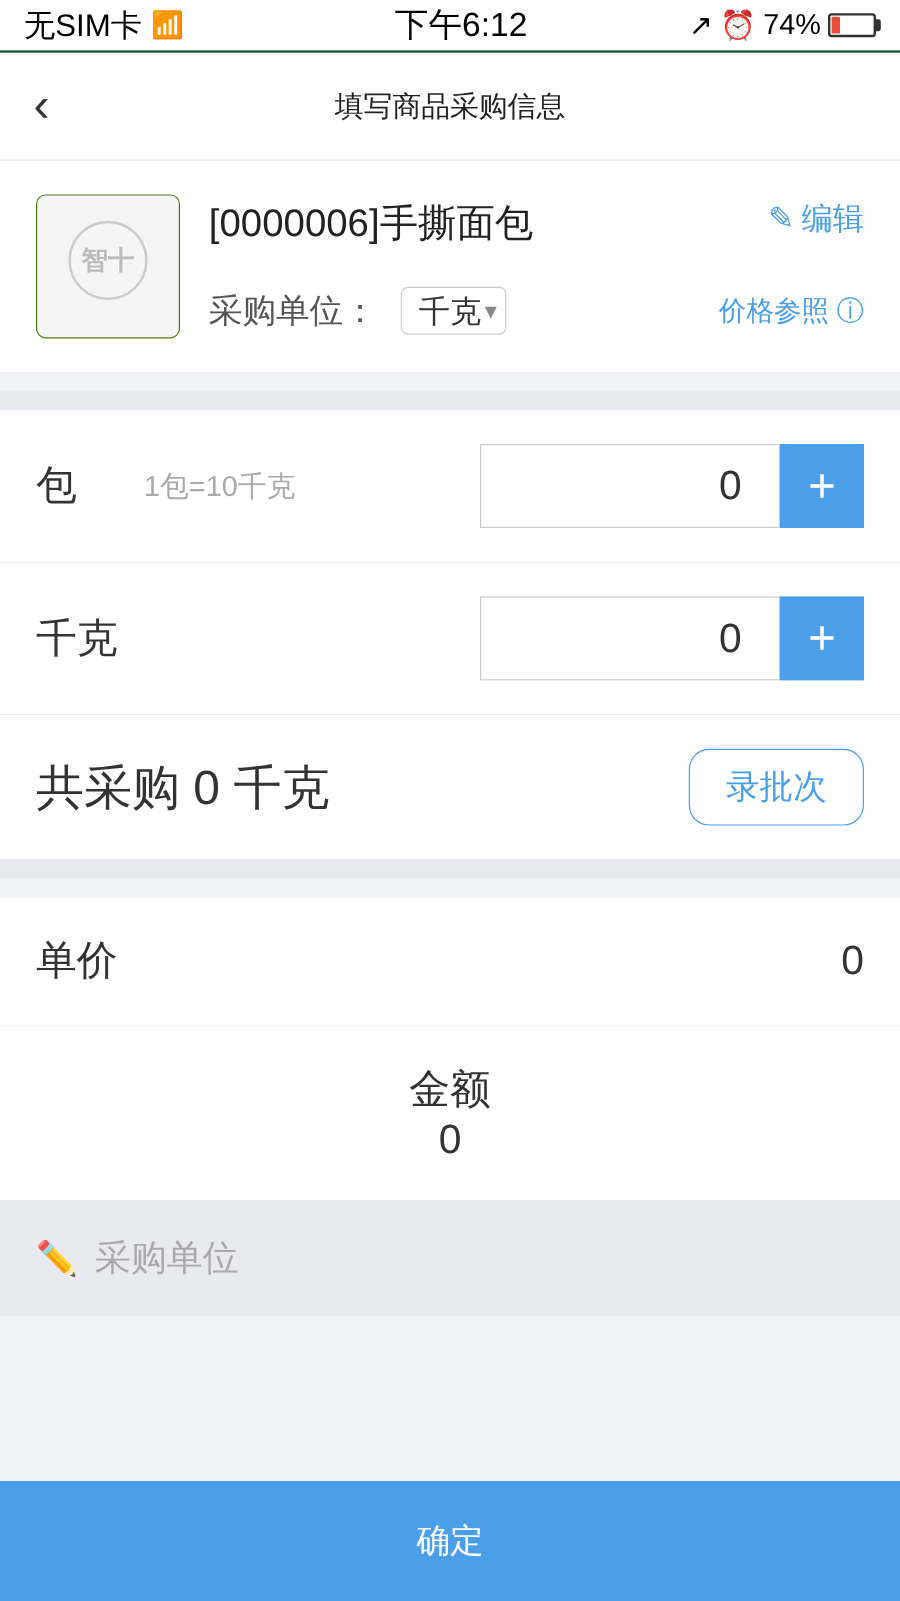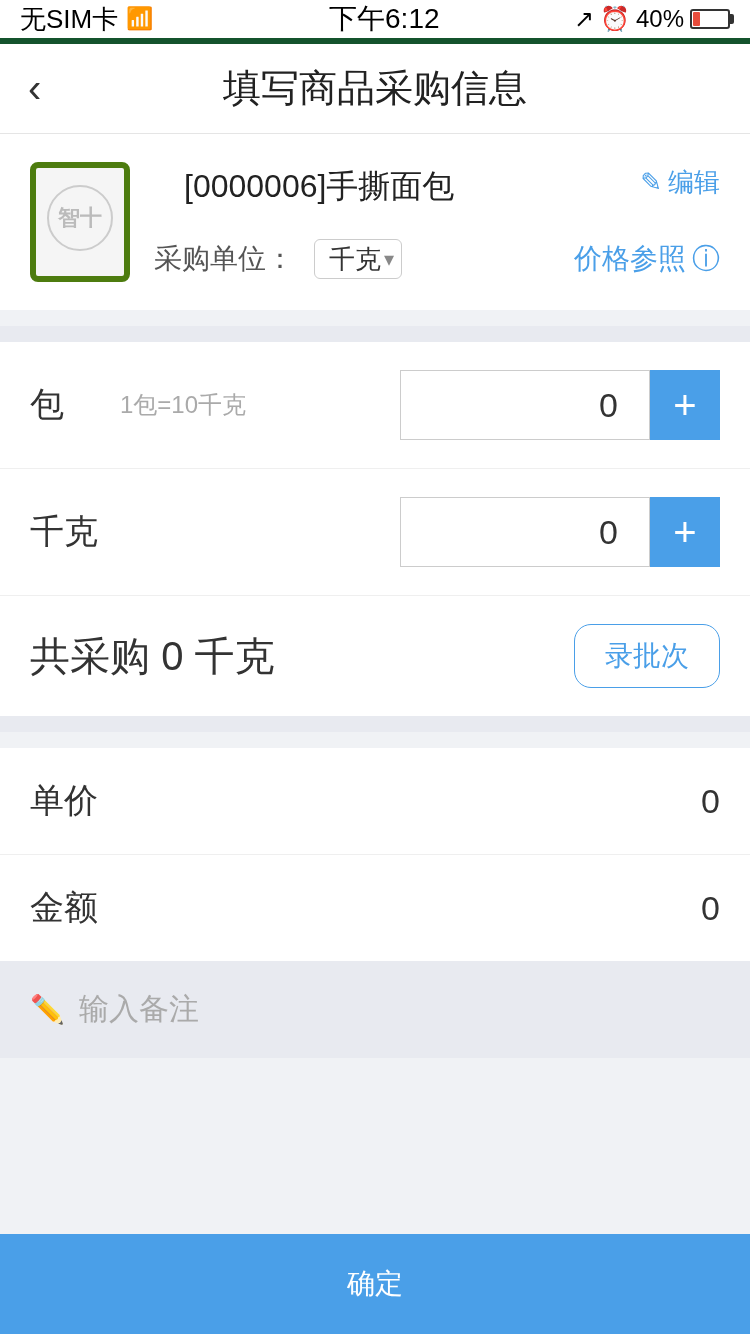--- a/index.html
+++ b/index.html
@@ -18,21 +18,21 @@
     .status-bar {
       width: 100%;
       height: 44px;
       background: #fff;
       display: flex;
       align-items: center;
       justify-content: space-between;
       padding: 0 20px;
       font-size: 26px;
       color: #000;
-      border-bottom: 6px solid #14532d;
+      border-bottom: 2px solid #14532d;
     }
     .status-left { display: flex; align-items: center; gap: 8px; }
     .status-center { font-weight: 500; font-size: 28px; margin-left: 41px; }
     .status-right { display: flex; align-items: center; gap: 6px; font-size: 24px; }
     .battery-icon {
       display: inline-block;
       width: 40px;
       height: 20px;
       border: 2px solid #333;
       border-radius: 3px;
@@ -72,45 +72,45 @@
       border-bottom: 1px solid #e5e5e5;
     }
     .nav-back {
       position: absolute;
       left: 28px;
       font-size: 40px;
       color: #333;
       cursor: pointer;
     }
     .nav-title {
-      font-size: 38px;
+      font-size: 24px;
       font-weight: 500;
       color: #222;
     }
 
     
     .content {
       background: #f0f2f5;
       padding-bottom: 120px;
     }
 
     
     .product-card {
       background: #fff;
       padding: 28px 30px;
       margin-bottom: 16px;
       display: flex;
       align-items: center;
       gap: 24px;
     }
     .product-thumb {
-      width: 100px;
+      width: 120px;
       height: 120px;
       background: #f5f5f5;
-      border: 6px solid #4d7c0f;
+      border: 1px solid #4d7c0f;
       border-radius: 8px;
       display: flex;
       flex-direction: column;
       align-items: center;
       justify-content: center;
       flex-shrink: 0;
       color: #aaa;
       font-size: 22px;
     }
     .thumb-logo {
@@ -152,40 +152,39 @@
       right: 8px;
       top: 50%;
       transform: translateY(-50%);
       font-size: 20px;
       color: #888;
       pointer-events: none;
     }
     .price-ref {
       margin-left: auto;
       color: #4a9fe8;
-      font-size: 28px;
+      font-size: 23px;
       display: flex;
       align-items: center;
       gap: 6px;
     }
     .edit-btn {
       color: #4a9fe8;
       font-size: 26px;
       display: flex;
       align-items: center;
       gap: 6px;
       margin-left: auto;
     }
 
     .product-top-row {
       display: flex;
       align-items: flex-start;
       justify-content: space-between;
       margin-bottom: 14px;
-      margin-left: 30px;
     }
 
     
     .divider-thick {
       height: 16px;
       background: #e8eaf0;
     }
 
     
     .input-section {
@@ -267,20 +266,21 @@
     }
     .info-row {
       display: flex;
       align-items: center;
       padding: 30px 30px;
       border-bottom: 1px solid #efefef;
       justify-content: space-between;
     }
     .info-row:last-child {
       border-bottom: none;
+      flex-direction: column;
     }
     .info-label {
       font-size: 34px;
       color: #333;
       flex: 1;
     }
     .info-value {
       font-size: 34px;
       color: #333;
     }
@@ -339,21 +339,21 @@
 
 <div class="status-bar">
   <div class="status-left">
     <span>无SIM卡</span>
     <span class="wifi-icon">📶</span>
   </div>
   <div class="status-center">下午6:12</div>
   <div class="status-right">
     <span>↗</span>
     <span>⏰</span>
-    <span>40%</span>
+    <span>74%</span>
     <span class="battery-icon">
       <span class="battery-fill"></span>
     </span>
   </div>
 </div>
 
 <div class="nav-bar">
   <span class="nav-back">‹</span>
   <span class="nav-title">填写商品采购信息</span>
 </div>
@@ -434,21 +434,21 @@
       <span class="info-value">0</span>
     </div>
     <div class="info-row">
       <span class="info-label">金额</span>
       <span class="info-value">0</span>
     </div>
   </div>
 
   <div class="note-section">
     <span class="note-icon">✏️</span>
-    <span class="note-placeholder">输入备注</span>
+    <span class="note-placeholder">采购单位</span>
   </div>
 
   <div class="bottom-spacer"></div>
 
 </div>
 
 <div class="confirm-bar">
   <span class="confirm-text">确定</span>
 </div>
 

